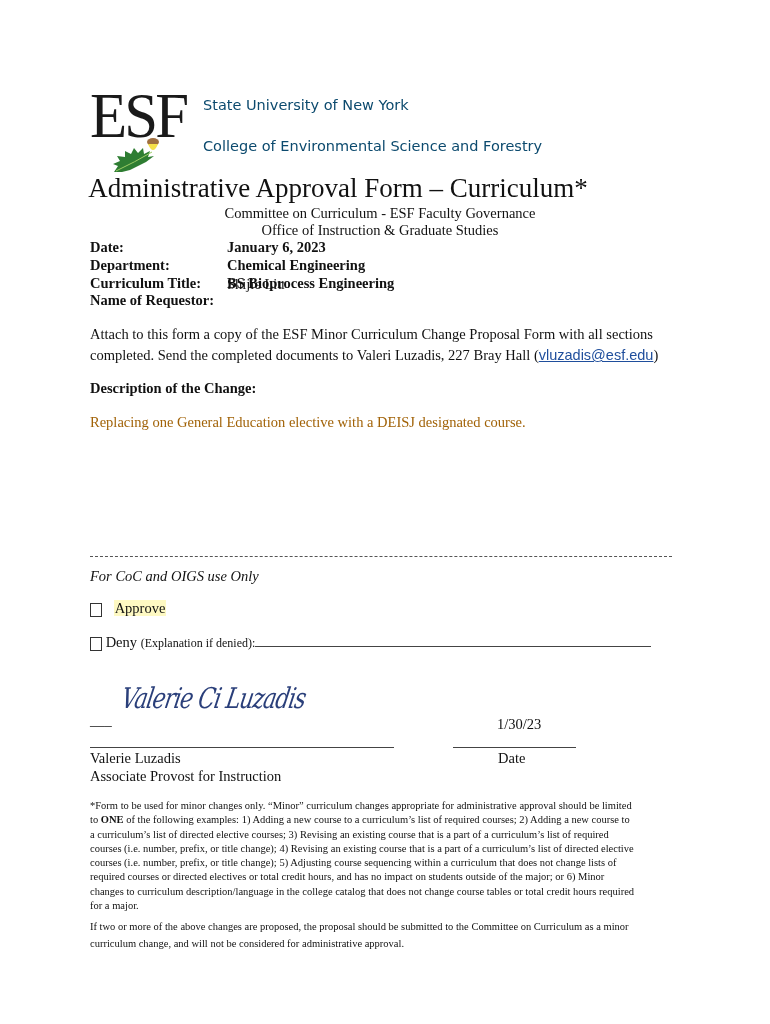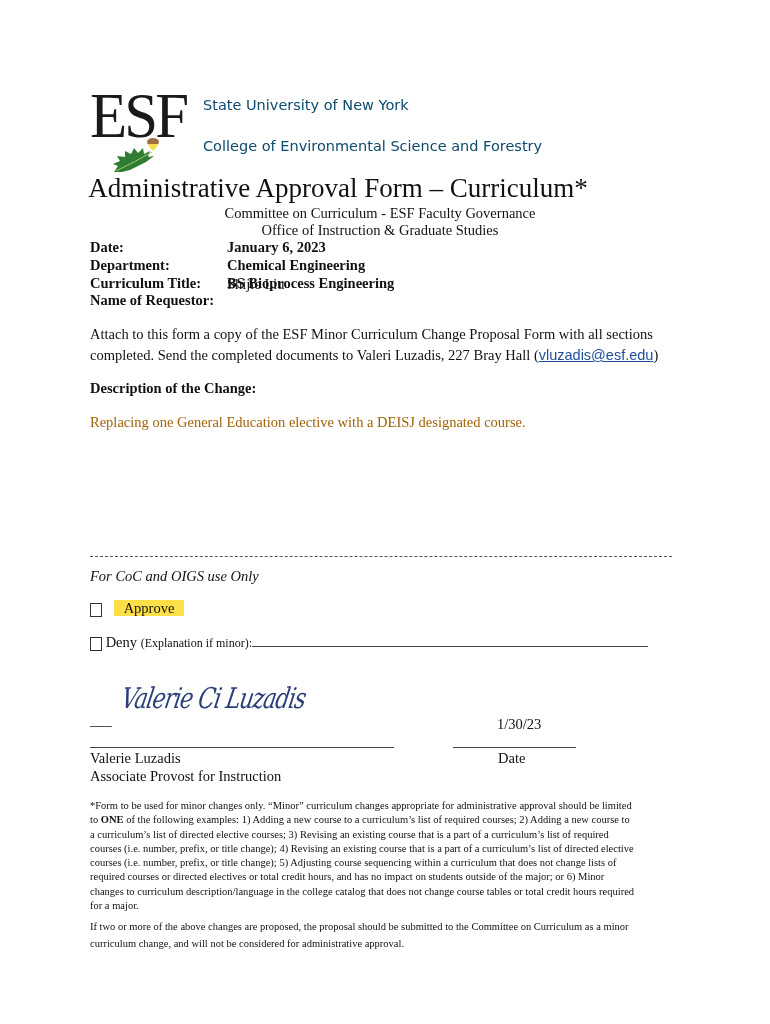--- a/index.html
+++ b/index.html
@@ -11,21 +11,21 @@
   .title span { position:relative; left:-1px; }
   .subtitle { left:0; width:760px; text-align:center; font-size:14.5px; padding-left:0; }
   .row { left:90px; font-size:14.5px; font-weight:bold; }
   .val { left:227px; font-size:14.5px; }
   .para { left:90px; width:600px; font-size:14.5px; line-height:21px; }
   .link { font-family:"Liberation Sans", sans-serif; color:#1f4e9c; text-decoration:underline; }
   .red { color:#a16207; }
   .dash { left:90px; width:582px; top:556px; border-top:1.2px dashed #555; }
   .italic { font-style:italic; }
   .cb { width:12px; height:14px; border:1.3px solid #333; display:inline-block; box-sizing:border-box; vertical-align:middle; }
-  .hl { background:#fde047; padding:0 10px; }
+  .hl { background:#fef9c3; padding:0 1px; }
   .small { font-size:12px; }
   .uline { display:inline-block; border-bottom:1px solid #444; }
   .foot { left:90px; width:592px; font-size:10.5px; line-height:14.3px; }
 </style>
 </head>
 <body>
 
 <div class="abs logo-esf">ESF</div>
 <svg class="abs" style="left:110px;top:140px;" width="60" height="35" viewBox="0 0 60 35">
   <path d="M4 32 L8 26 L3 24 L10 21 L7 16 L15 17 L15 11 L21 14 L24 8 L28 13 L33 8 L34 14 L40 11 L38 17 L44 16 L36 22 L28 26 L20 30 L12 32 Z" fill="#2e7d32"></path>
@@ -64,21 +64,21 @@
 <div class="abs para italic" style="top:566px;">For CoC and OIGS use Only</div>
 
 <div class="abs" style="left:90px;top:600px;font-size:14.5px;">
   <span class="cb"></span>
   <span class="hl" style="margin-left:8px;">Approve</span>
 </div>
 
 <div class="abs" style="left:90px;top:634px;font-size:14.5px;white-space:nowrap;">
   <span class="cb"></span>
   <span>Deny</span>
-  <span class="small">(Explanation if minor):</span><span class="uline" style="width:396px;"></span>
+  <span class="small">(Explanation if denied):</span><span class="uline" style="width:396px;"></span>
 </div>
 
 <div class="abs" style="left:90px;top:712px;font-size:14.5px;">___</div>
 <div class="abs" style="left:122px;top:686px;font-family:'DejaVu Serif', serif;font-style:italic;font-size:22px;color:#2a3f7a;transform:skewX(-10deg) scaleY(1.3);letter-spacing:-1px;">Valerie Ci Luzadis</div>
 <div class="abs" style="left:497px;top:716px;font-size:14.5px;">1/30/23</div>
 
 <div class="abs" style="left:90px;top:747px;width:304px;border-top:1px solid #444;"></div>
 <div class="abs" style="left:453px;top:747px;width:123px;border-top:1px solid #444;"></div>
 
 <div class="abs" style="left:90px;top:750px;font-size:14.5px;">Valerie Luzadis</div>

